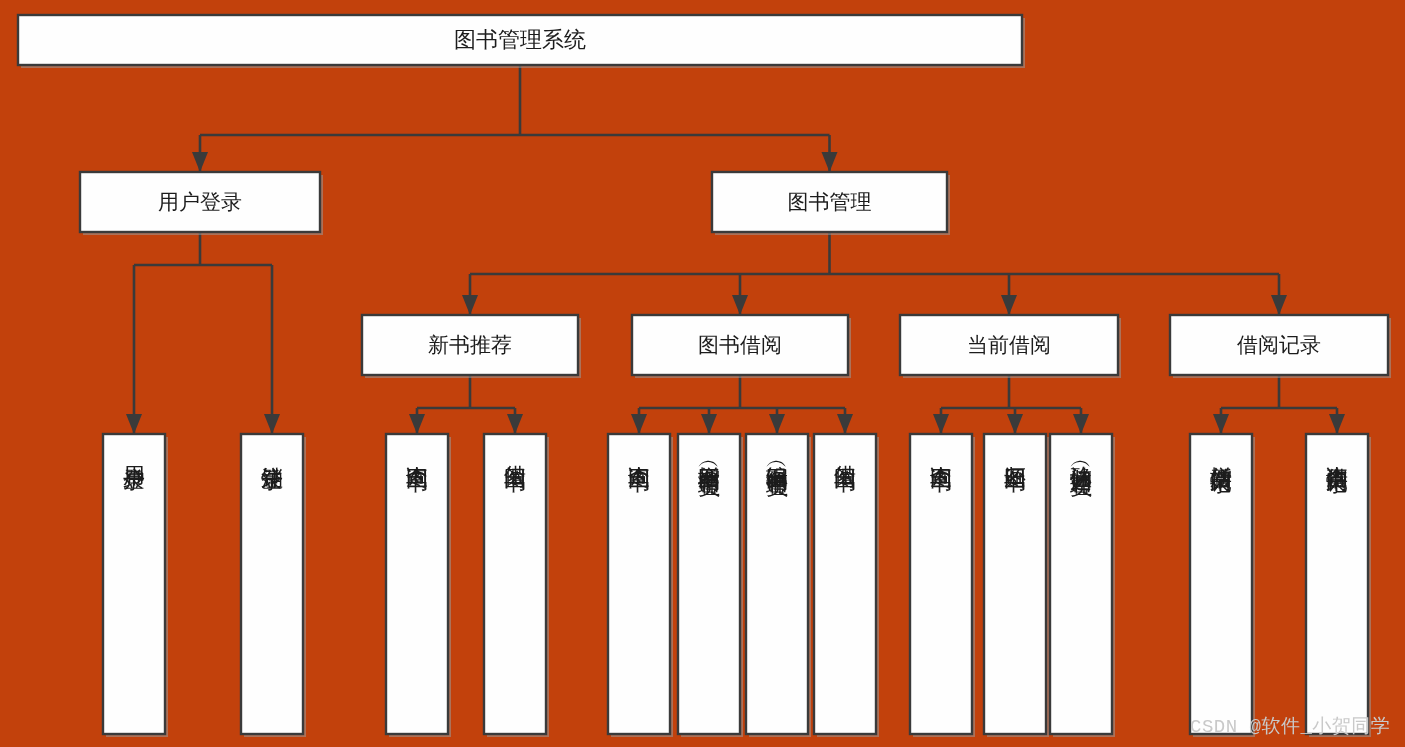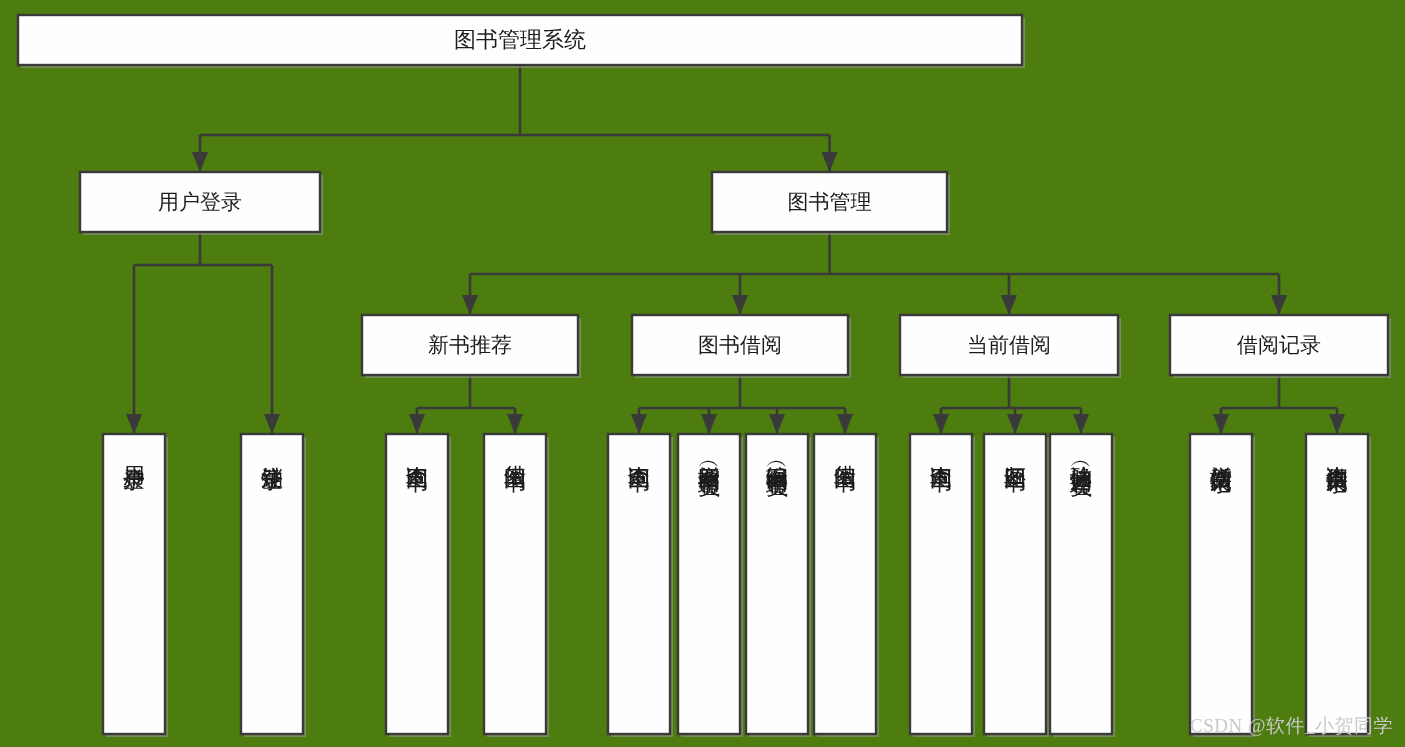--- a/index.html
+++ b/index.html
@@ -7,21 +7,21 @@
     padding: 0;
     background: #ffffff;
   }
   body {
     font-family: "DejaVu Sans", "Liberation Sans", sans-serif;
   }
   #diagram-root {
     position: relative;
     width: 1405px;
     height: 747px;
-    background: #4d7c0f;
+    background: #c2410c;
     overflow: hidden;
   }
   svg.diagram-canvas {
     position: absolute;
     left: 0;
     top: 0;
     width: 1405px;
     height: 747px;
     display: block;
   }
@@ -70,21 +70,21 @@
     text-orientation: upright;
     font-family: "DejaVu Sans", "Liberation Sans", sans-serif;
     font-size: 22px;
     line-height: 1.08;
     color: #1c1c1c;
     letter-spacing: 1.5px;
     white-space: nowrap;
   }
   .watermark {
     position: absolute;
-    font-family: Liberation Serif, serif;
+    font-family: Liberation Mono, monospace;
     font-size: 19px;
     color: #c9c9c9;
     white-space: nowrap;
     pointer-events: none;
     letter-spacing: 0.5px;
   }
 </style>
 </head>
 <body>
 

